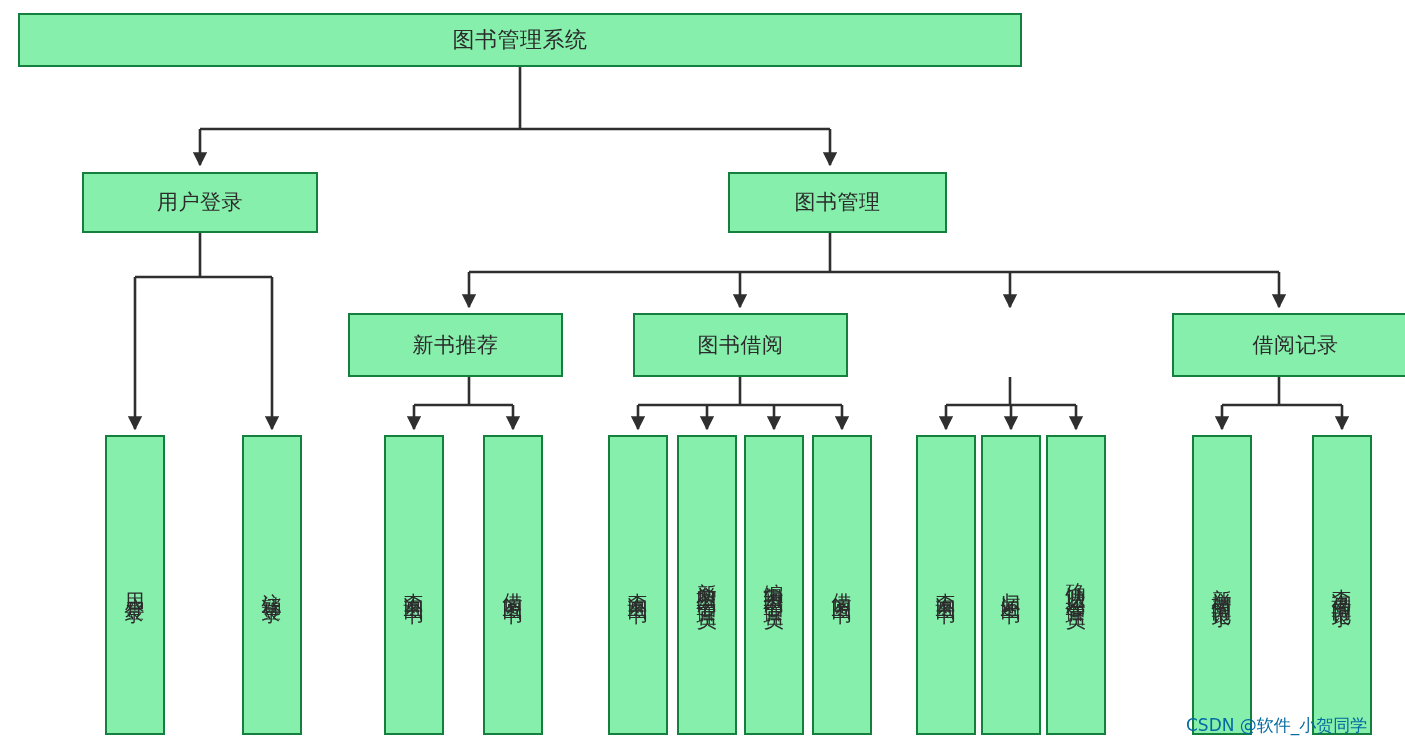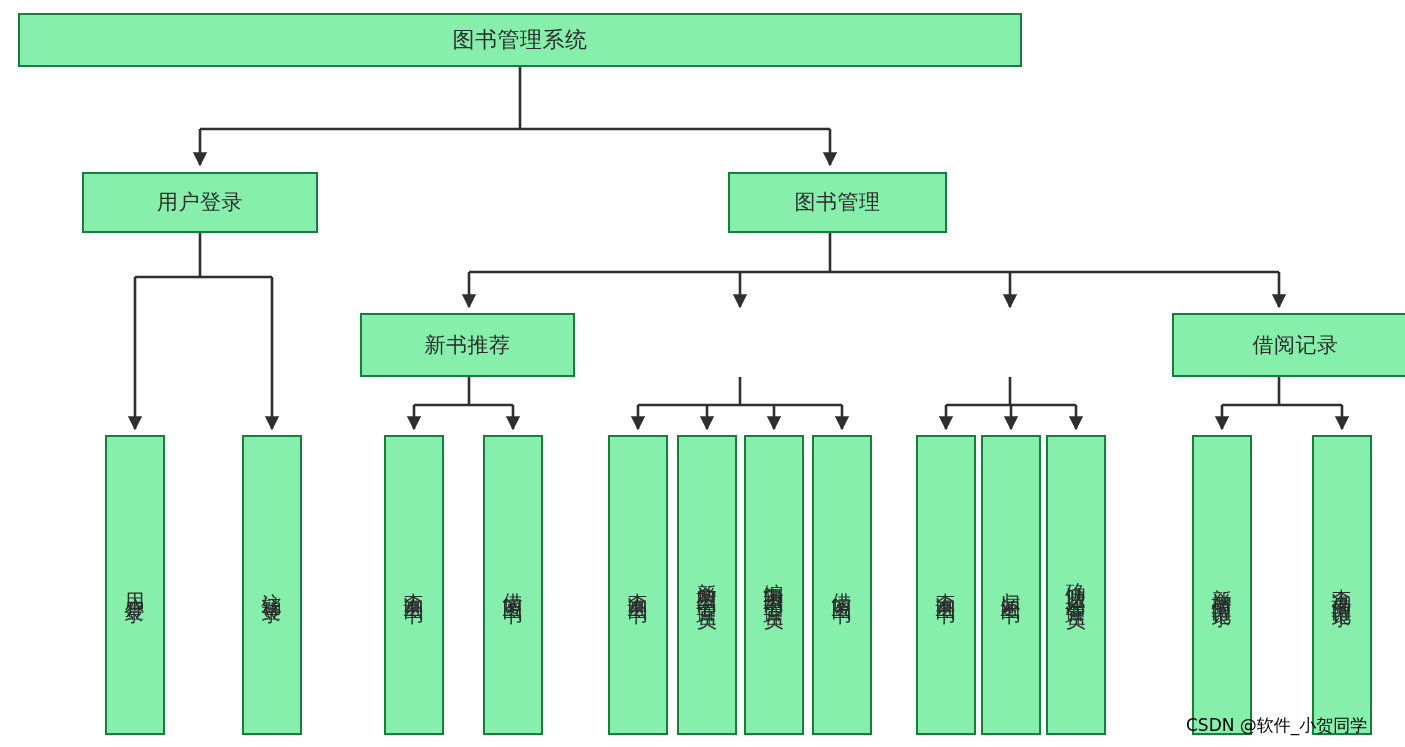--- a/index.html
+++ b/index.html
@@ -49,21 +49,21 @@
     letter-spacing: 4px;
     line-height: 1.0;
     white-space: nowrap;
   }
   .root .node-label-h { font-size: 22px; }
   .watermark {
     position: absolute;
     left: 1186px;
     top: 714px;
     font-size: 17px;
-    color: #000000;
+    color: #0369a1;
     white-space: nowrap;
     z-index: 3;
   }
 </style>
 </head>
 <body>
 
 <div id="canvas">
 
   <svg id="diagram-svg" viewBox="0 0 1405 747" xmlns="http://www.w3.org/2000/svg">
@@ -120,22 +120,25 @@
     <span class="node-label-h">图书管理系统</span>
   </div>
 
   <div class="node-box" style="left:82px; top:172px; width:236px; height:61px;">
     <span class="node-label-h">用户登录</span>
   </div>
   <div class="node-box" style="left:712px; top:172px; width:219px; height:61px;margin-left:16px;">
     <span class="node-label-h">图书管理</span>
   </div>
 
-  <div class="node-box" style="left:360px; top:313px; width:215px; height:64px;">
+  <div class="node-box" style="left:348px; top:313px; width:215px; height:64px;">
     <span class="node-label-h">新书推荐</span>
+  </div>
+  <div class="node-box" style="left:633px; top:313px; width:215px; height:64px;">
+    <span class="node-label-h">图书借阅</span>
   </div>
   <div class="node-box" style="left:1172px; top:313px; width:247px; height:64px;">
     <span class="node-label-h">借阅记录</span>
   </div>
 
   <div class="node-box" style="left:105px; top:435px; width:60px; height:300px;">
     <span class="node-label-v">用户登录</span>
   </div>
   <div class="node-box" style="left:242px; top:435px; width:60px; height:300px;">
     <span class="node-label-v">注销登录</span>

